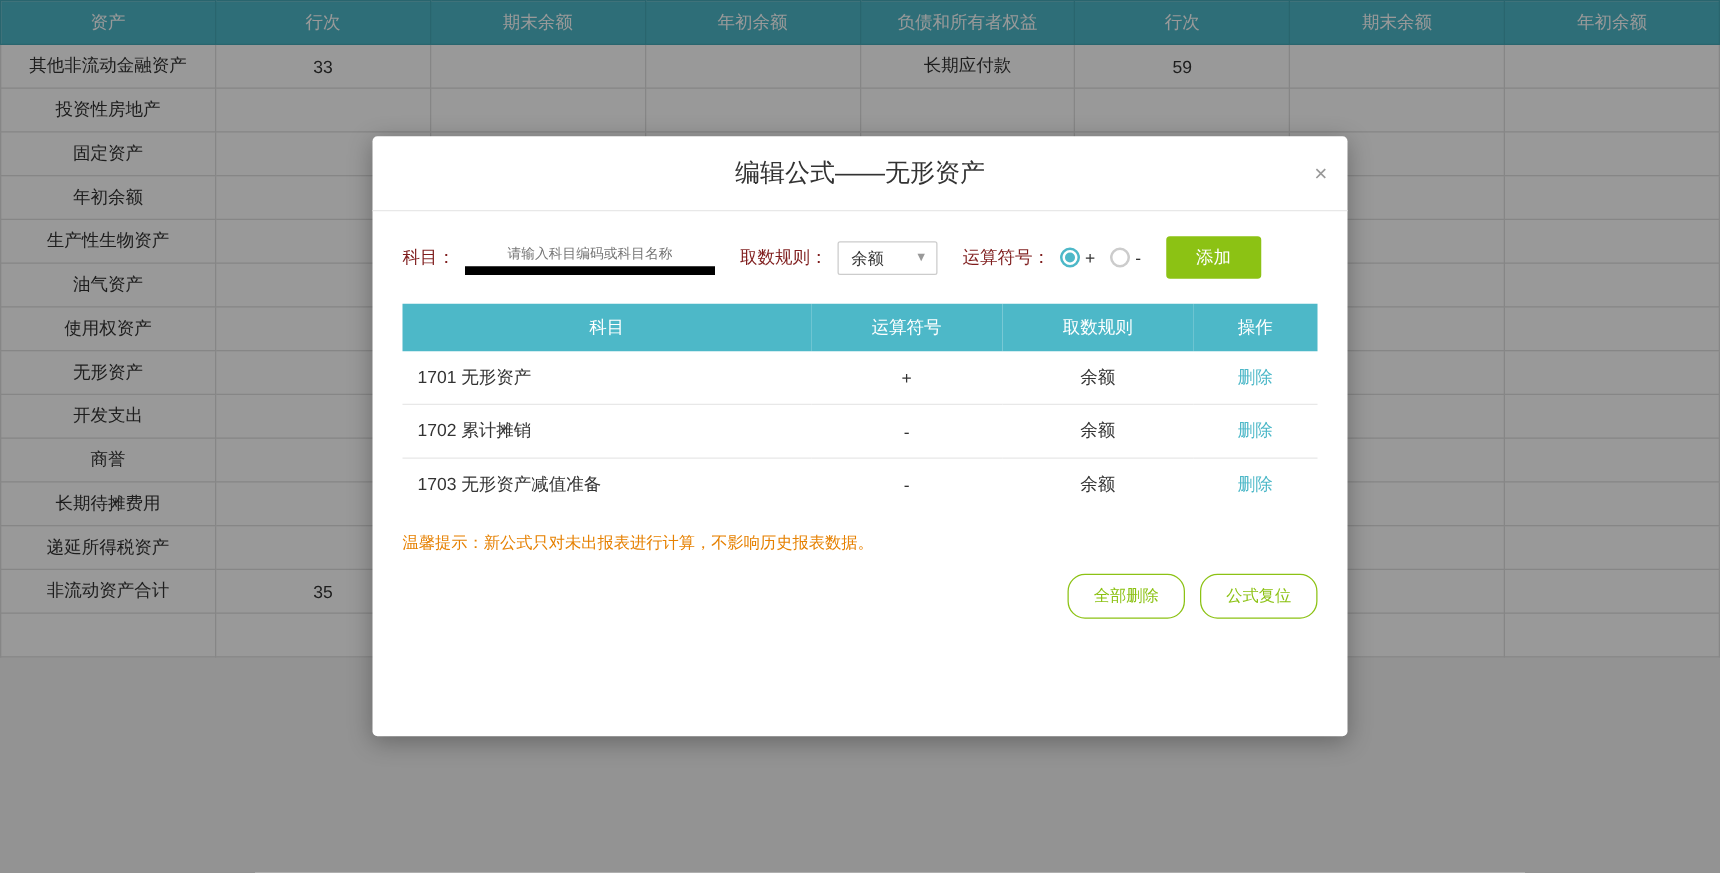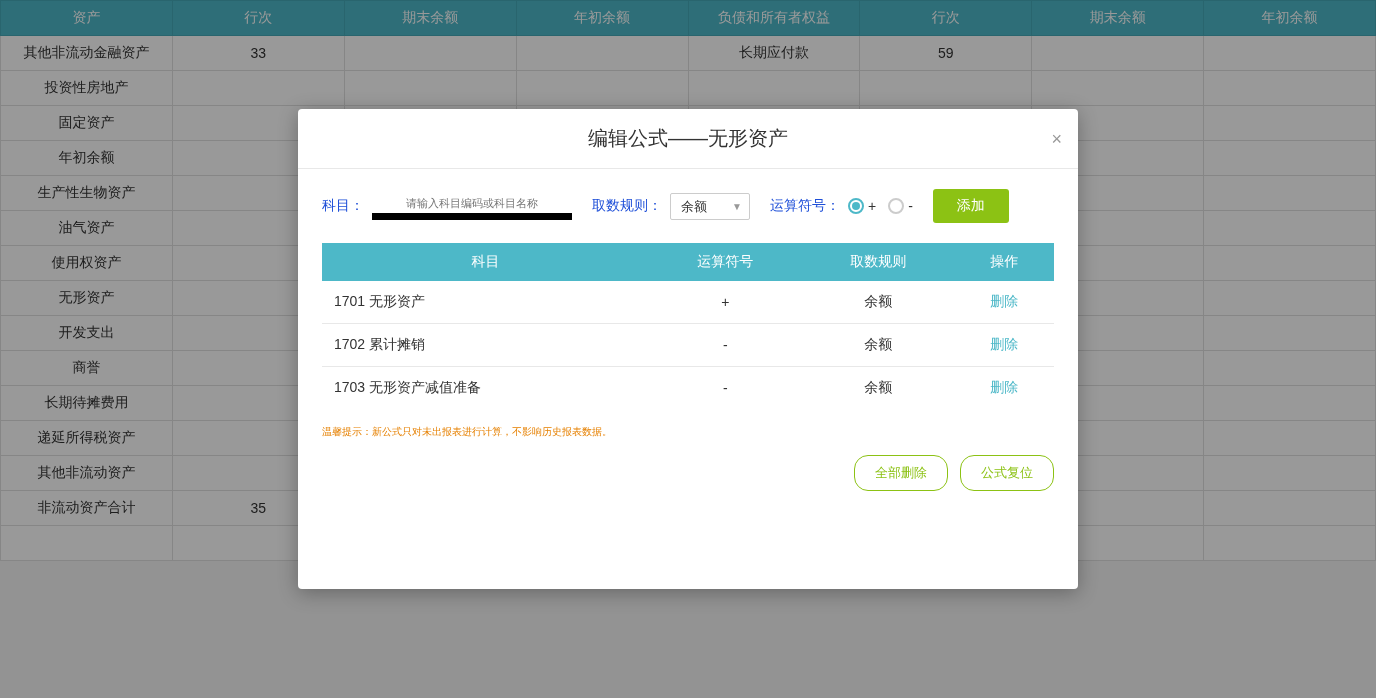--- a/index.html
+++ b/index.html
@@ -103,21 +103,21 @@
       flex-wrap: wrap;
     }
 
     .form-item {
       display: flex;
       align-items: center;
       gap: 8px;
     }
 
     .form-label {
-      color: #1d4ed8;
+      color: #7f1d1d;
       white-space: nowrap;
     }
 
     .form-input {
       border: none;
       border-bottom: 7px solid #000000;
       outline: none;
       padding: 4px 6px;
       width: 200px;
       font-size: 11px;
@@ -255,21 +255,21 @@
     .link-delete {
       color: #4db8c8;
       cursor: pointer;
       text-decoration: none;
     }
 
     
     .warning-text {
       padding: 16px 24px 8px;
       color: #e68000;
-      font-size: 10px;
+      font-size: 13px;
     }
 
     
     .modal-footer {
       display: flex;
       justify-content: flex-end;
       padding: 8px 24px 0;
       gap: 12px;
     }
 
@@ -406,30 +406,20 @@
           <td></td>
           <td></td>
           <td></td>
           <td></td>
           <td></td>
           <td></td>
           <td></td>
         </tr>
         <tr>
           <td>递延所得税资产</td>
-          <td></td>
-          <td></td>
-          <td></td>
-          <td></td>
-          <td></td>
-          <td></td>
-          <td></td>
-        </tr>
-        <tr>
-          <td>其他非流动资产</td>
           <td></td>
           <td></td>
           <td></td>
           <td></td>
           <td></td>
           <td></td>
           <td></td>
         </tr>
         <tr>
           <td>非流动资产合计</td>

